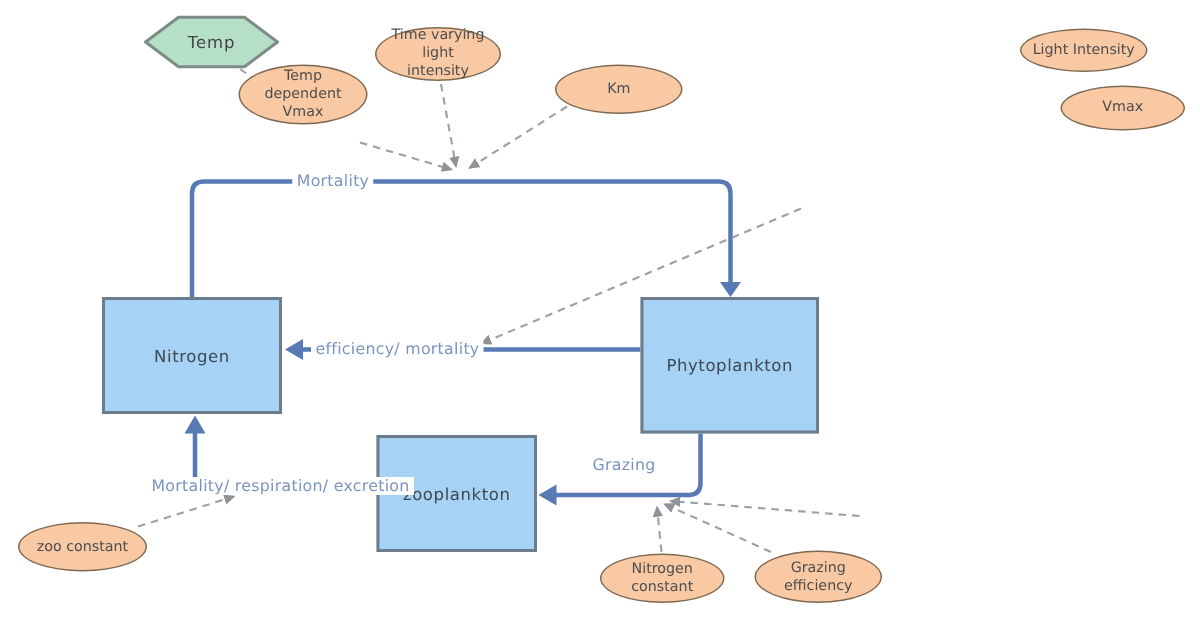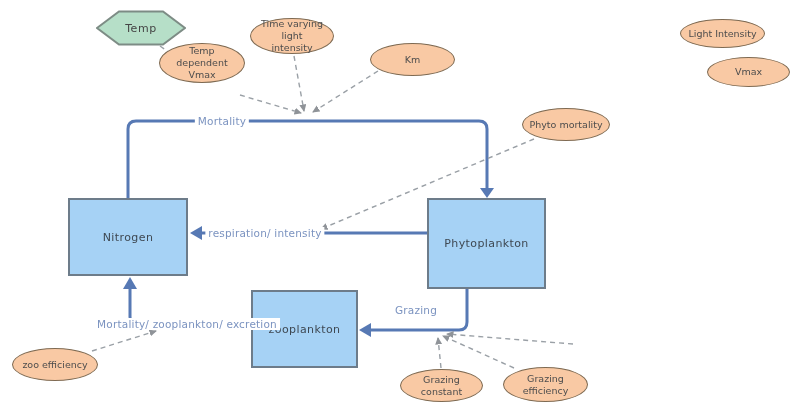--- a/index.html
+++ b/index.html
@@ -95,32 +95,29 @@
   </div>
   <div class="node converter" style="left:680px;top:19px;width:85px;height:29px;">
     <span>Light Intensity</span>
   </div>
   <div class="node converter" style="left:370px;top:43px;width:85px;height:33px;">
     <span>Km</span>
   </div>
   <div class="node converter" style="left:707px;top:57px;width:83px;height:30px;">
     <span>Vmax</span>
   </div>
-  <div class="node converter" style="left:522px;top:108px;width:88px;height:33px;">
-    <span>Phyto mortality</span>
-  </div>
   <div class="node converter" style="left:12px;top:348px;width:86px;height:33px;">
-    <span>zoo efficiency</span>
+    <span>zoo constant</span>
   </div>
   <div class="node converter" style="left:400px;top:369px;width:83px;height:33px;">
-    <span>Grazing constant</span>
+    <span>Nitrogen constant</span>
   </div>
   <div class="node converter" style="left:503px;top:367px;width:85px;height:35px;">
     <span>Grazing
 efficiency</span>
   </div>
 
   <div class="flow-label" style="left:222px;top:121px;">Mortality</div>
-  <div class="flow-label" style="left:265px;top:233px;">respiration/ intensity</div>
+  <div class="flow-label" style="left:265px;top:233px;">efficiency/ mortality</div>
   <div class="flow-label" style="left:416px;top:310px;">Grazing</div>
-  <div class="flow-label" style="left:187px;top:324px;">Mortality/ zooplankton/ excretion</div>
+  <div class="flow-label" style="left:187px;top:324px;">Mortality/ respiration/ excretion</div>
 
 </div>
 
 </body></html>

